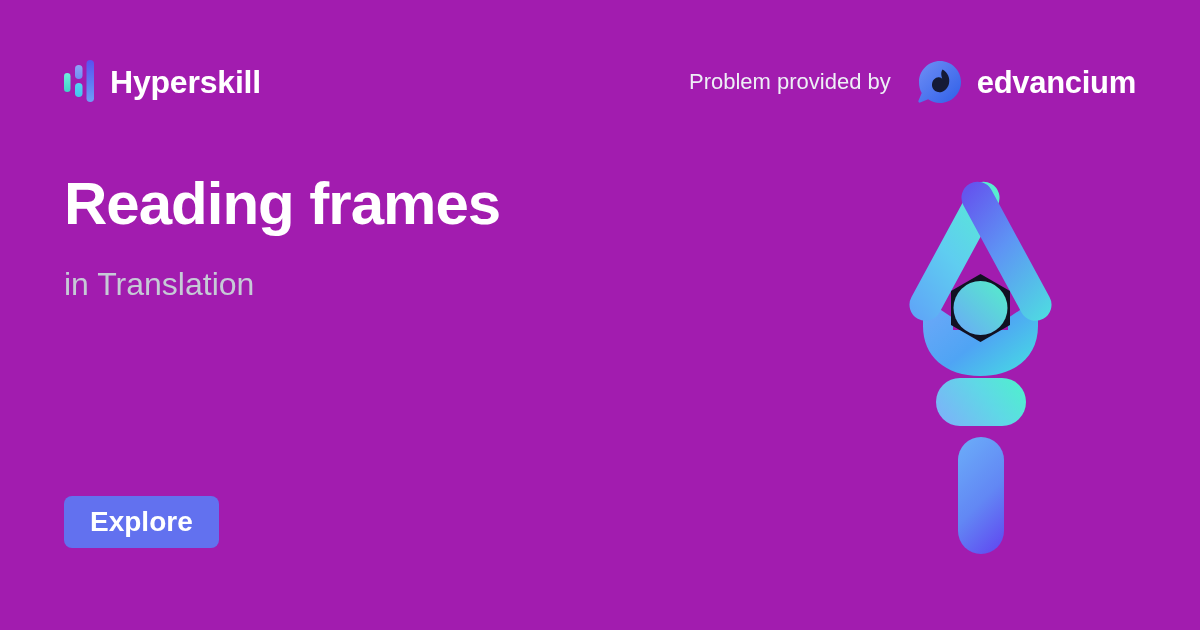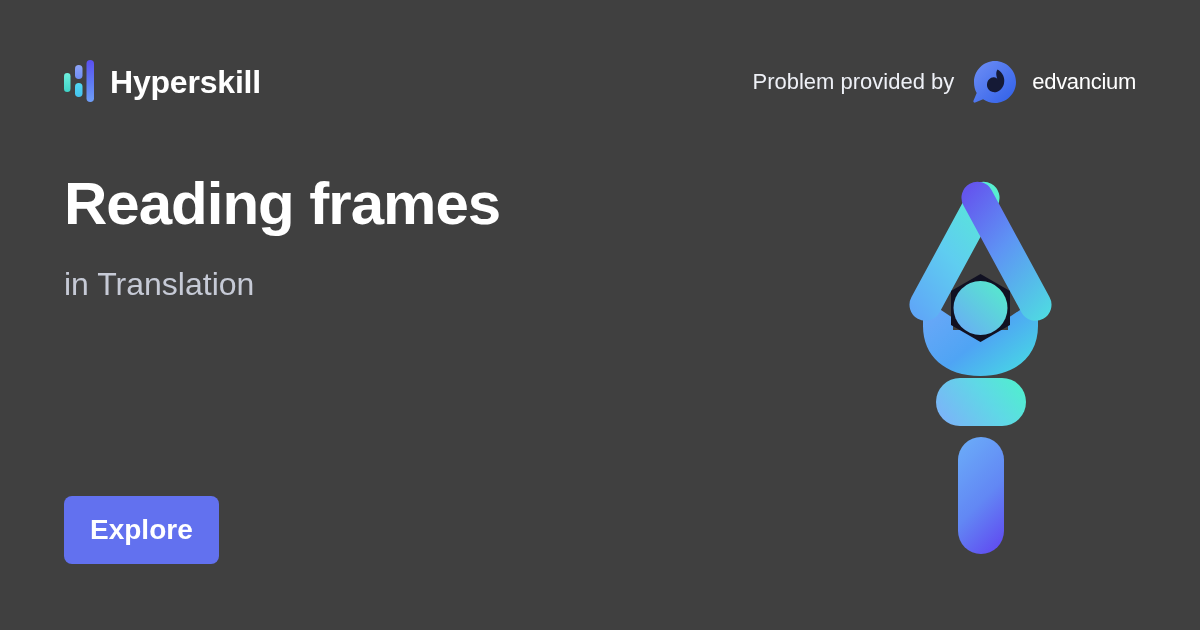--- a/index.html
+++ b/index.html
@@ -10,21 +10,21 @@
     width: 1200px;
     height: 630px;
     overflow: hidden;
     font-family: "Liberation Sans", sans-serif;
   }
 
   .og-card {
     position: relative;
     width: 1200px;
     height: 630px;
-    background: #404040;
+    background: #a21caf;
     box-sizing: border-box;
   }
 
   
   .header {
     position: absolute;
     top: 0;
     left: 0;
     width: 1200px;
     height: 164px;
@@ -51,21 +51,21 @@
     font-size: 32px;
     font-weight: 700;
     letter-spacing: -0.2px;
     line-height: 1;
     white-space: nowrap;
   }
 
   .provider {
     display: flex;
     align-items: center;
-    gap: 18px;
+    gap: 26px;
   }
   .provider-label {
     color: #eef0f6;
     font-size: 22px;
     font-weight: 400;
     line-height: 1;
     white-space: nowrap;
   }
   .provider-brand {
     display: flex;
@@ -73,22 +73,22 @@
     gap: 14px;
   }
   .provider-mark {
     display: block;
     width: 46px;
     height: 46px;
     flex: none;
   }
   .provider-name {
     color: #ffffff;
-    font-size: 22px;
-    font-weight: 400;
+    font-size: 31px;
+    font-weight: 700;
     letter-spacing: -0.3px;
     line-height: 1;
     white-space: nowrap;
   }
 
   
   .content {
     position: absolute;
     left: 64px;
     top: 170px;
@@ -109,21 +109,21 @@
     font-weight: 400;
     line-height: 1.2;
   }
 
   
   .cta {
     position: absolute;
     left: 64px;
     top: 496px;
     min-width: 141px;
-    height: 68px;
+    height: 52px;
     padding: 0 26px;
     box-sizing: border-box;
     display: inline-flex;
     align-items: center;
     justify-content: center;
     background: #6271ef;
     color: #ffffff;
     font-size: 28px;
     font-weight: 700;
     line-height: 1;

